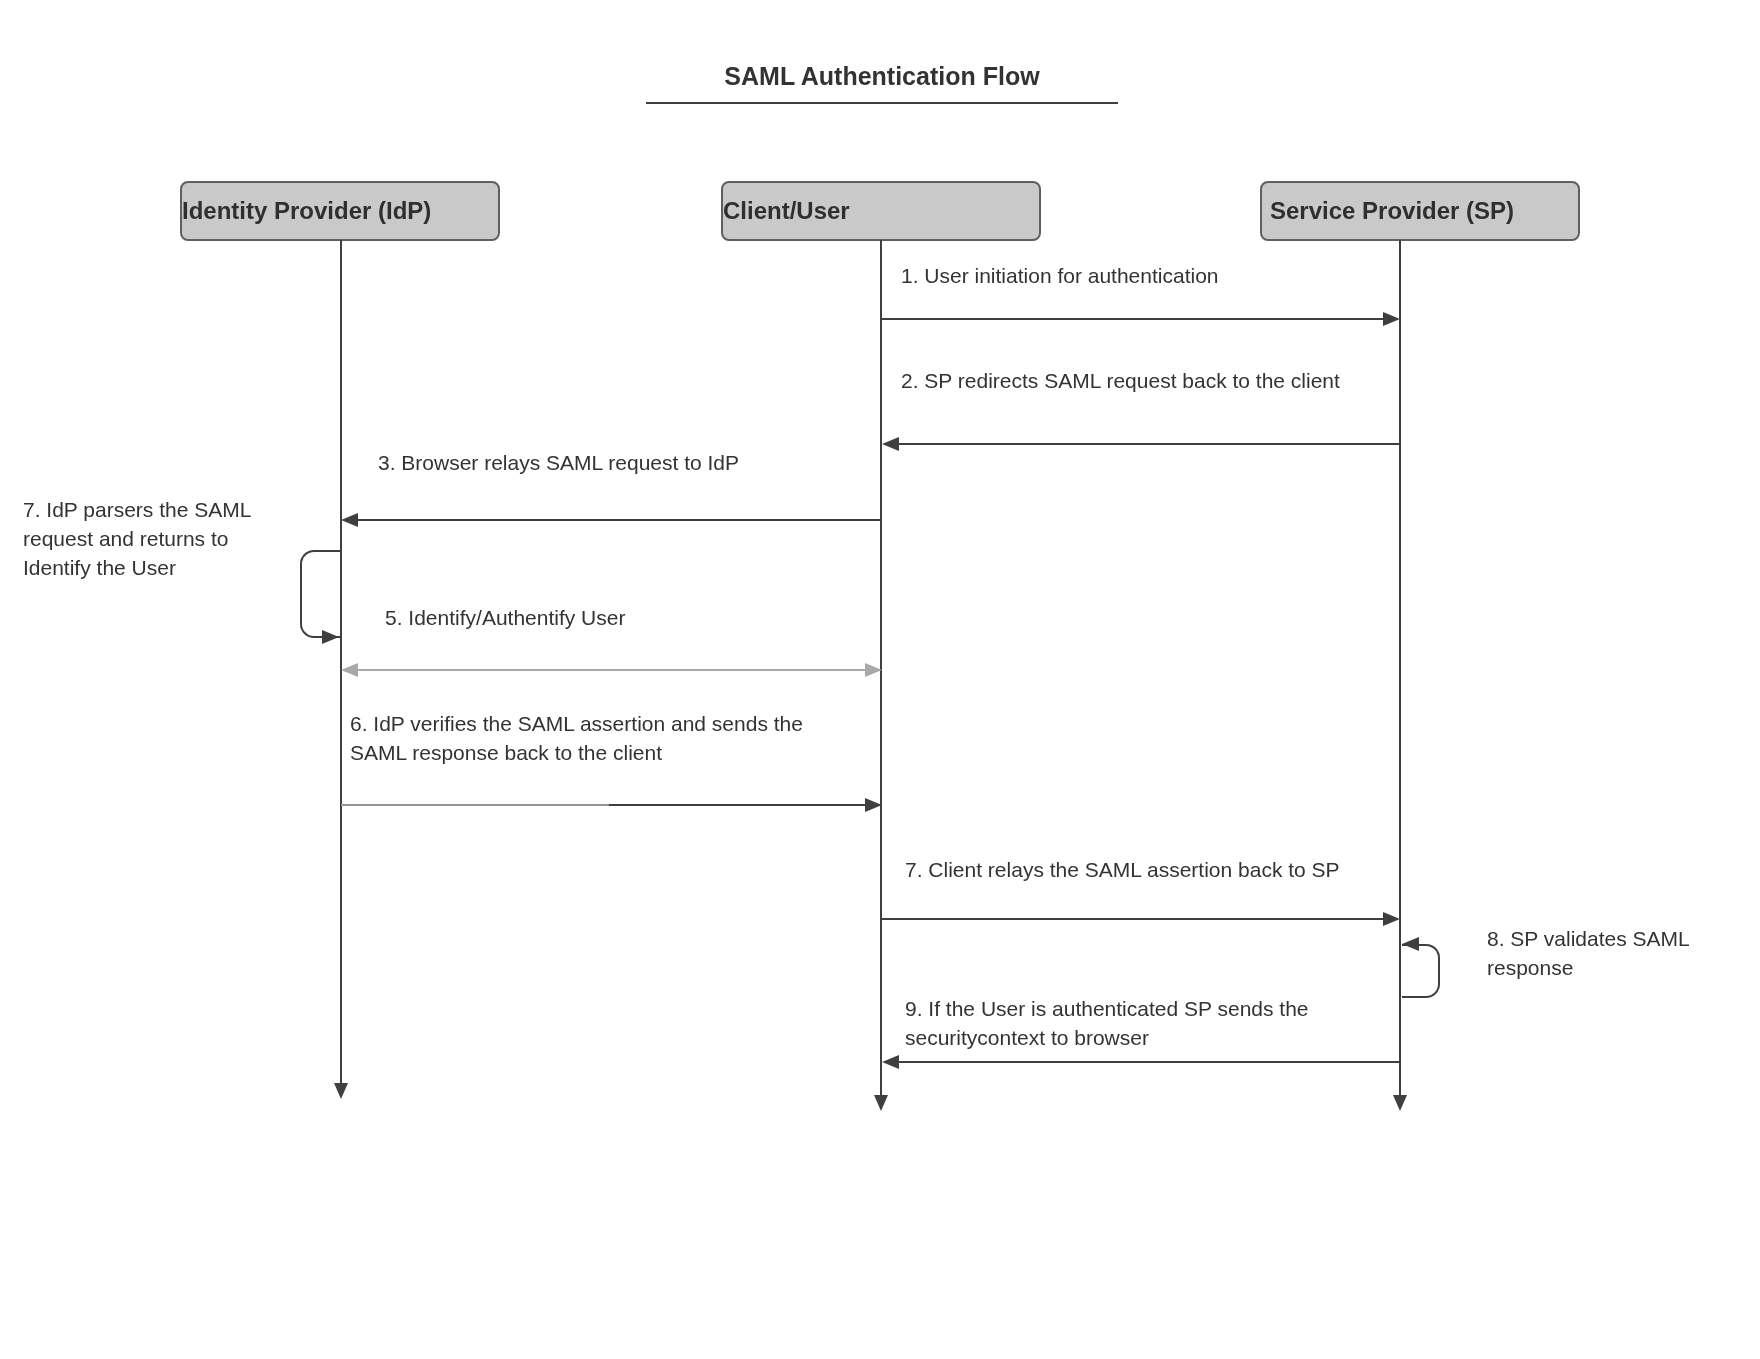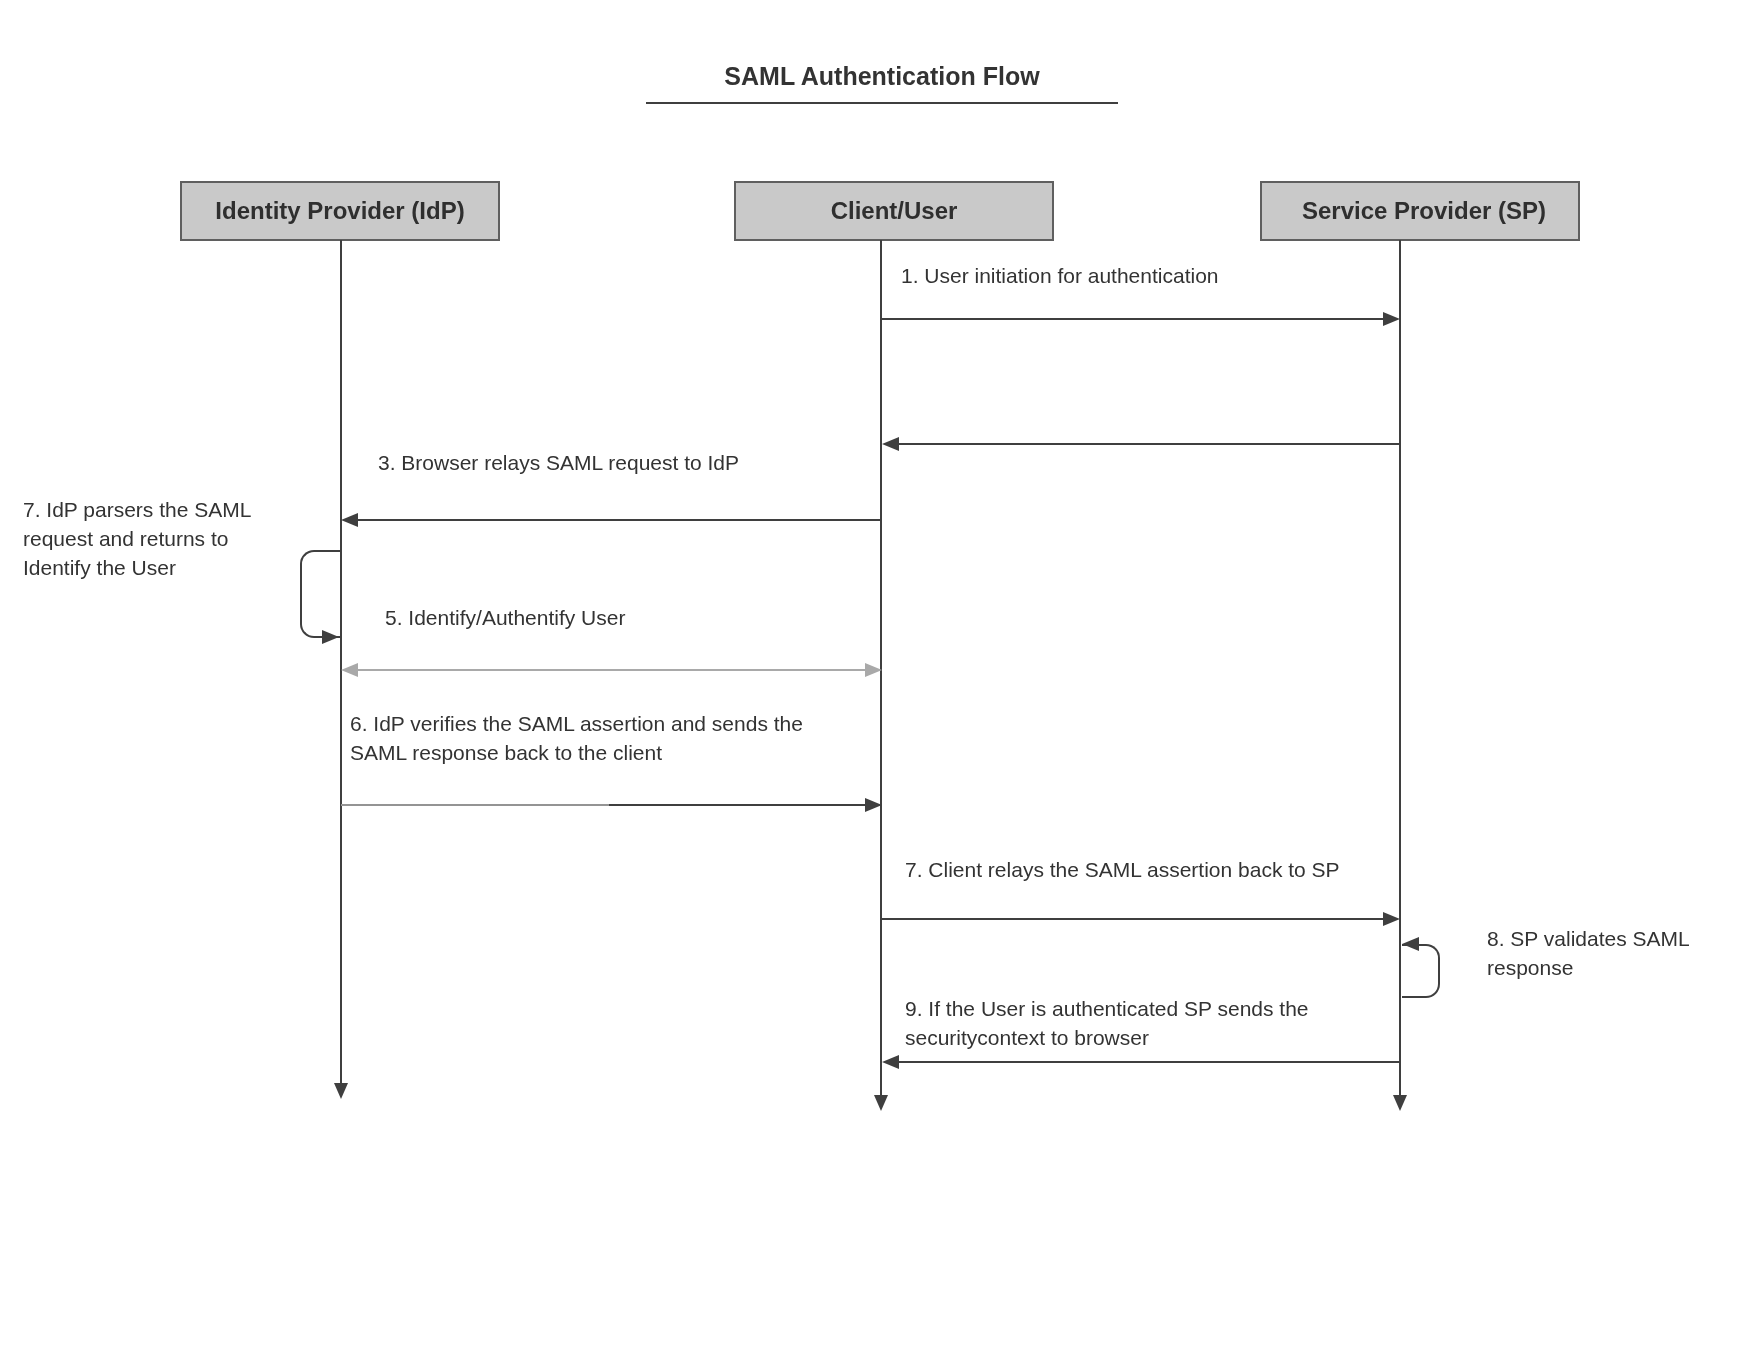--- a/index.html
+++ b/index.html
@@ -34,28 +34,28 @@
   .title-underline{
     position:absolute;
     left:646px; top:102px; width:472px; height:2px;
     background:var(--line);
   }
   .actor{
     position:absolute;
     top:181px; height:60px; width:320px;
     background:var(--actor-fill);
     border:2px solid var(--actor-border);
-    border-radius:0;
+    border-radius:8px;
     box-sizing:border-box;
-    display:flex; align-items:center; justify-content:center;
+    display:flex; align-items:center; justify-content:flex-start;
     font-size:24px; font-weight:bold;
     color:#2f2f2f;
   }
   .actor.idp{left:180px;}
-  .actor.client{left:721px;margin-left:13px;}
+  .actor.client{left:721px;}
   .actor.sp{left:1260px;padding-left:8px;}
   .lifeline{
     position:absolute;
     width:2px;
     background:var(--line);
     top:240px;
   }
   .lifeline.idp{left:340px; height:843px;}
   .lifeline.client{left:880px; height:855px;}
   .lifeline.sp{left:1399px; height:855px;}
@@ -129,20 +129,21 @@
   <div class="head-down" style="left:334px;top:1083px;"></div>
   <div class="lifeline client"></div>
   <div class="head-down" style="left:874px;top:1095px;"></div>
   <div class="lifeline sp"></div>
   <div class="head-down" style="left:1393px;top:1095px;"></div>
 
   <div class="msg-label" style="left:901px;top:261px;">1. User initiation for authentication</div>
   <div class="h-line" style="left:882px;top:318px;width:502px;"></div>
   <div class="head-right" style="left:1383px;top:312px;"></div>
 
+  <div class="msg-label" style="left:901px;top:366px;">2. SP redirects SAML request back to the client</div>
   <div class="h-line" style="left:899px;top:443px;width:501px;"></div>
   <div class="head-left" style="left:882px;top:437px;"></div>
 
   <div class="msg-label" style="left:378px;top:448px;">3. Browser relays SAML request to IdP</div>
   <div class="h-line" style="left:358px;top:519px;width:524px;"></div>
   <div class="head-left" style="left:341px;top:513px;"></div>
 
   <div class="msg-label" style="left:23px;top:495px;width:290px;">7. IdP parsers the SAML
 request and returns to
 Identify the User</div>

